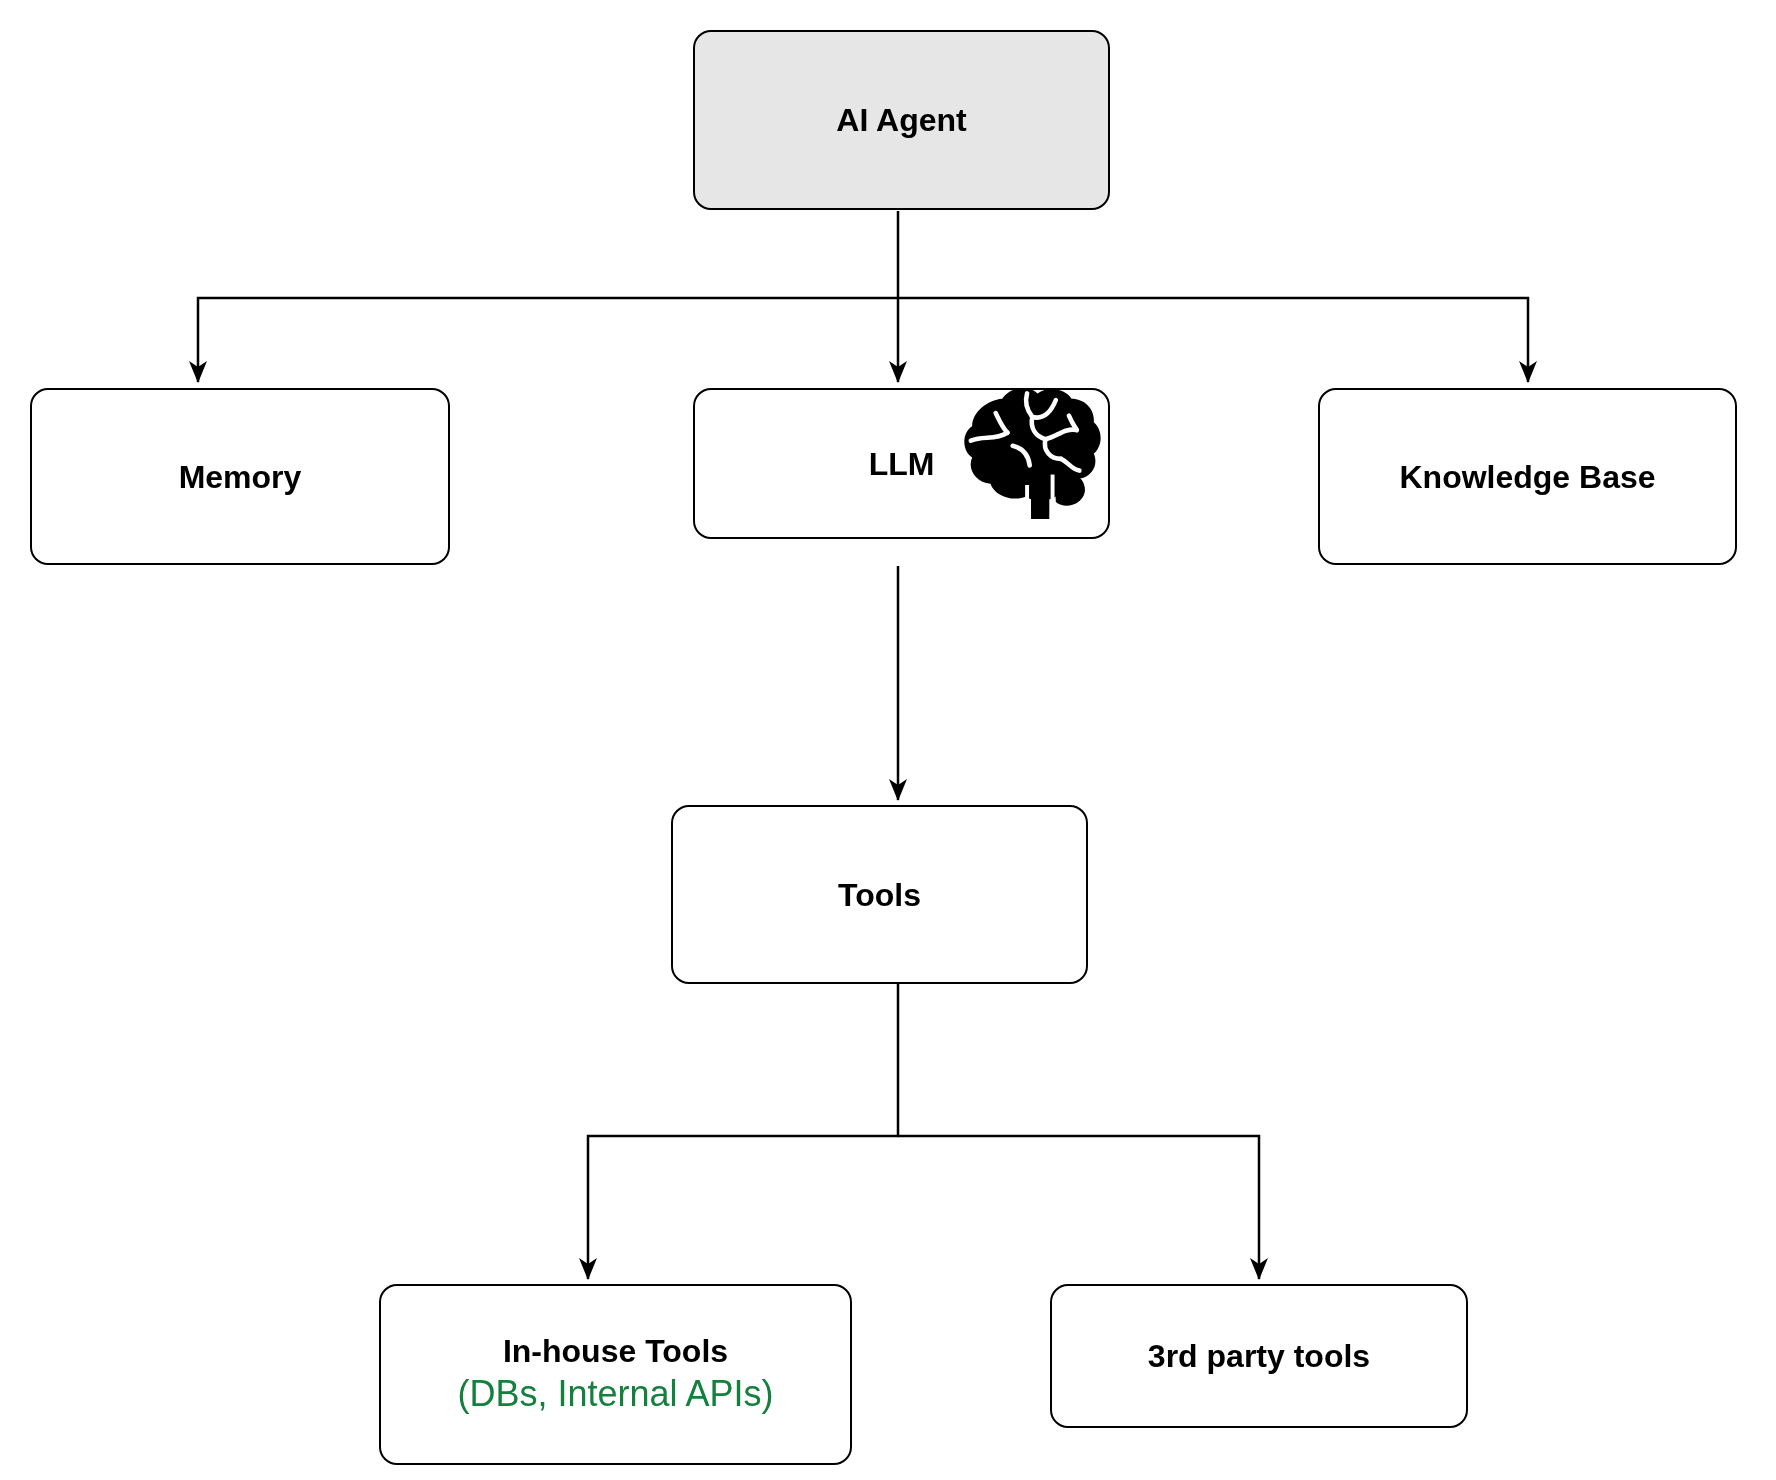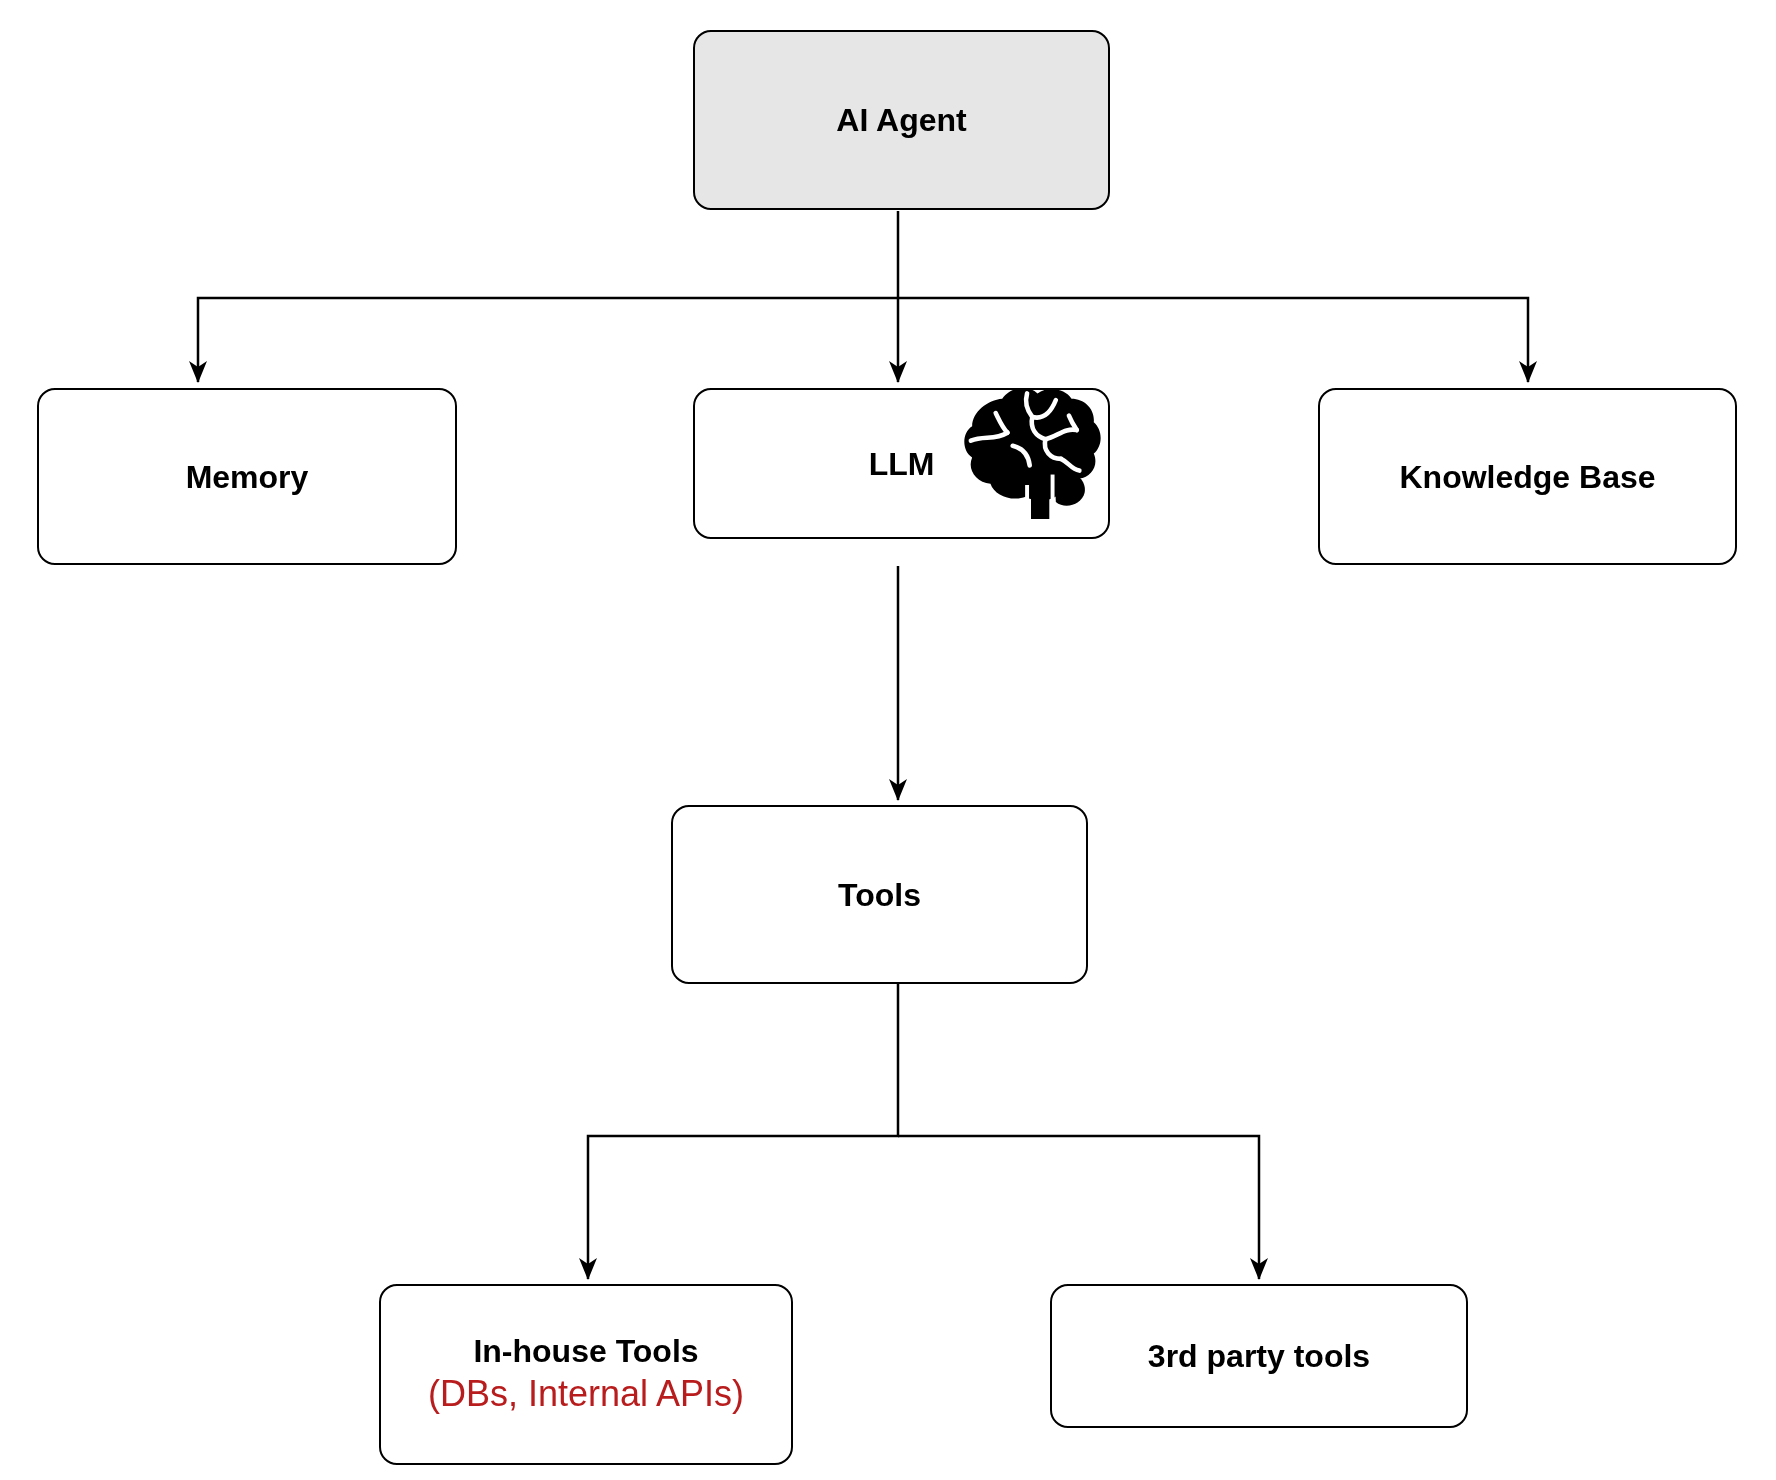--- a/index.html
+++ b/index.html
@@ -31,21 +31,21 @@
   }
   .node .label {
     font-size: 32px;
     font-weight: bold;
     color: #000000;
     line-height: 1.25;
   }
   .node .sublabel {
     font-size: 36px;
     font-weight: normal;
-    color: #b91c1c;
+    color: #15803d;
     line-height: 1.3;
   }
   .brain {
     position: absolute;
     left: 952px;
     top: 383px;
     width: 158px;
     height: 136px;
     z-index: 3;
   }
@@ -66,37 +66,37 @@
     <path d="M898 298 L1528 298 L1528 382" fill="none" stroke="#000000" stroke-width="2.5" marker-end="url(#arrow)"></path>
     <path d="M898 566 L898 800" fill="none" stroke="#000000" stroke-width="2.5" marker-end="url(#arrow)"></path>
     <path d="M898 984 L898 1136 L588 1136 L588 1279" fill="none" stroke="#000000" stroke-width="2.5" marker-end="url(#arrow)"></path>
     <path d="M898 1136 L1259 1136 L1259 1279" fill="none" stroke="#000000" stroke-width="2.5" marker-end="url(#arrow)"></path>
   </svg>
 
   <div class="node" style="left: 693px; top: 30px; width: 417px; height: 180px; background: rgb(230, 230, 230);">
     <span class="label">AI Agent</span>
   </div>
 
-  <div class="node" style="left: 30px; top: 388px; width: 420px; height: 177px; background: rgb(255, 255, 255); margin-left: 7px;">
+  <div class="node" style="left: 30px; top: 388px; width: 420px; height: 177px; background: rgb(255, 255, 255);">
     <span class="label">Memory</span>
   </div>
 
   <div class="node" style="left: 693px; top: 388px; width: 417px; height: 151px; background: rgb(255, 255, 255);">
     <span class="label">LLM</span>
   </div>
 
   <div class="node" style="left: 1318px; top: 388px; width: 419px; height: 177px; background: rgb(255, 255, 255);">
     <span class="label">Knowledge Base</span>
   </div>
 
   <div class="node" style="left: 671px; top: 805px; width: 417px; height: 179px; background: rgb(255, 255, 255);">
     <span class="label">Tools</span>
   </div>
 
-  <div class="node" style="left: 379px; top: 1284px; width: 414px; height: 181px; background: rgb(255, 255, 255);">
+  <div class="node" style="left: 379px; top: 1284px; width: 473px; height: 181px; background: rgb(255, 255, 255);">
     <span class="label">In-house Tools</span>
     <span class="sublabel">(DBs, Internal APIs)</span>
   </div>
 
   <div class="node" style="left: 1050px; top: 1284px; width: 418px; height: 144px; background: rgb(255, 255, 255);">
     <span class="label">3rd party tools</span>
   </div>
 
   <svg class="brain" viewBox="0 0 120 104">
     <path fill="#000000" d="M38 12 C44 3 58 1 65 8 C73 2 86 4 91 12 C101 12 109 20 108 30

